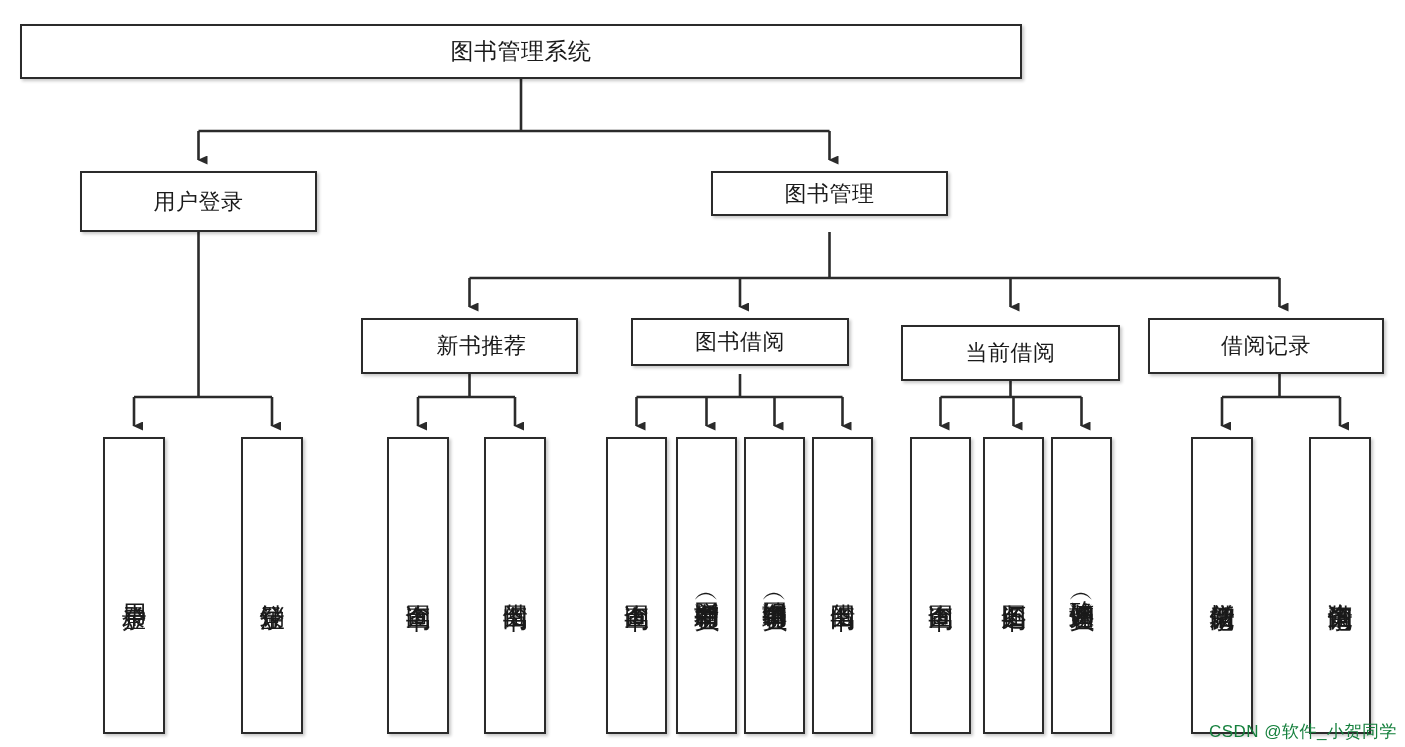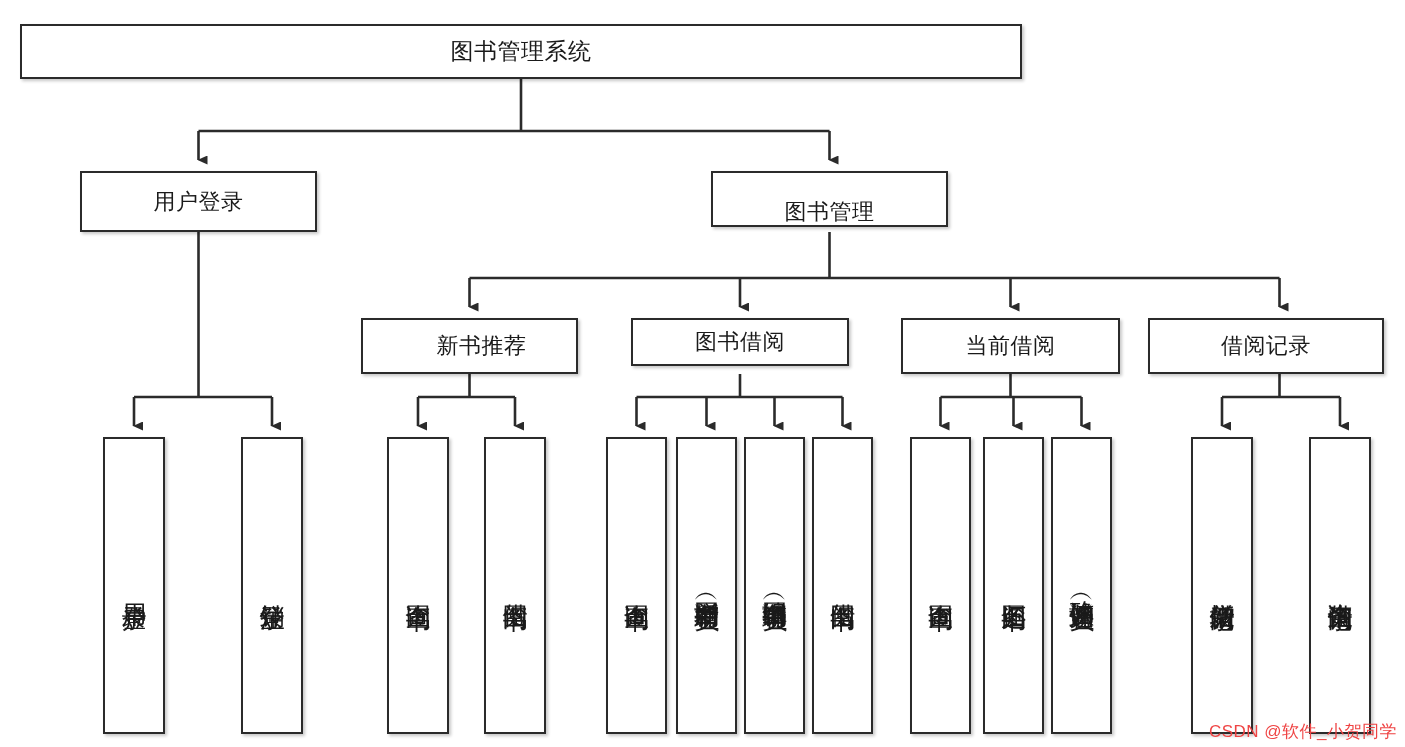--- a/index.html
+++ b/index.html
@@ -64,21 +64,21 @@
     line-height: 1.02;
     letter-spacing: 1px;
     max-height: 270px;
     white-space: normal;
   }
   #watermark {
     position: absolute;
     right: 8px;
     bottom: 4px;
     font-size: 17px;
-    color: #ef4444;
+    color: #15803d;
     letter-spacing: 0.5px;
     z-index: 5;
     white-space: nowrap;
   }
 </style>
 </head>
 <body>
 
 <div id="diagram-root">
 
@@ -125,30 +125,30 @@
       </g>
   </svg>
 
   <div id="node-layer">
       <div class="node horiz root" style="left: 20px; top: 24px; width: 1002px; height: 55px;">
         <span class="node-label">图书管理系统</span>
       </div>
       <div class="node horiz" style="left: 80px; top: 171px; width: 237px; height: 61px;">
         <span class="node-label">用户登录</span>
       </div>
-      <div class="node horiz" style="left: 711px; top: 171px; width: 237px; height: 56px; align-items: flex-end;">
+      <div class="node horiz" style="left: 711px; top: 171px; width: 237px; height: 45px;">
         <span class="node-label">图书管理</span>
       </div>
       <div class="node horiz" style="left: 361px; top: 318px; width: 217px; height: 56px; padding-left: 24px;">
         <span class="node-label">新书推荐</span>
       </div>
       <div class="node horiz" style="left: 631px; top: 318px; width: 218px; height: 48px;">
         <span class="node-label">图书借阅</span>
       </div>
-      <div class="node horiz" style="left: 901px; top: 318px; width: 219px; height: 56px;">
+      <div class="node horiz" style="left: 901px; top: 325px; width: 219px; height: 56px;">
         <span class="node-label">当前借阅</span>
       </div>
       <div class="node horiz" style="left: 1148px; top: 318px; width: 236px; height: 56px;">
         <span class="node-label">借阅记录</span>
       </div>
       <div class="node vert" style="left: 103px; top: 437px; width: 62px; height: 297px;">
         <span class="node-label">用户登录</span>
       </div>
       <div class="node vert" style="left: 241px; top: 437px; width: 62px; height: 297px;">
         <span class="node-label">注销登录</span>

